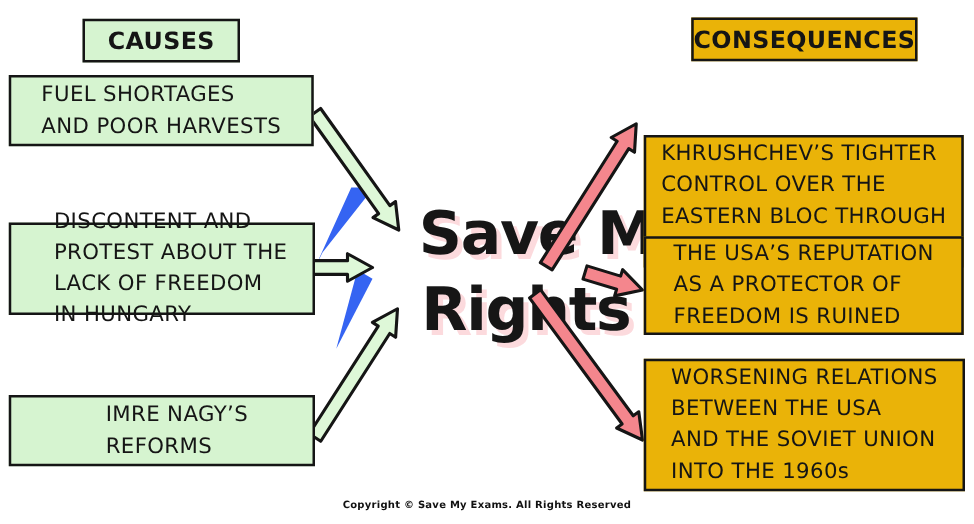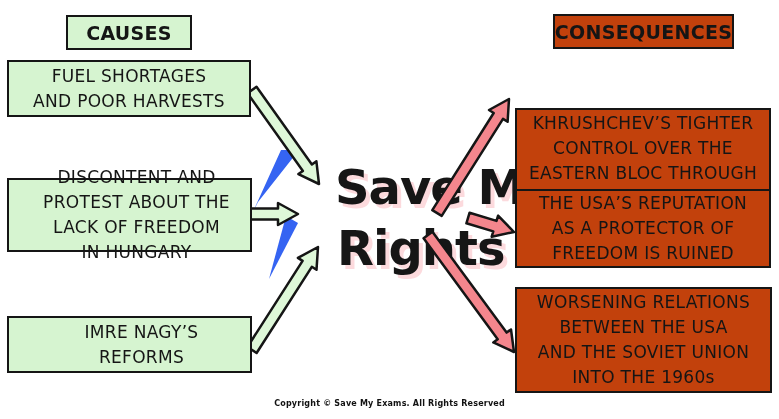--- a/index.html
+++ b/index.html
@@ -3,26 +3,26 @@
 <meta charset="utf-8">
 <style>
   html,body{margin:0;padding:0;background:#fff;}
   #canvas{
     position:relative;width:779px;height:419px;background:#ffffff;
     font-family:"DejaVu Sans","Liberation Sans",sans-serif;
     color:#151515;overflow:hidden;
   }
   .box{
     position:absolute;display:flex;align-items:center;justify-content:center;
-    text-align:center;border:2.5px solid #151515;box-sizing:border-box;
+    border:2.5px solid #151515;box-sizing:border-box;
     white-space:pre-line;letter-spacing:.3px;line-height:25px;font-size:17px;
     z-index:3;
   }
   .green{background:#d6f4d0;}
-  .cyan{background:#c2410c;}
+  .cyan{background:#eab308;}
   .pink{background:#f4868d;}
   .hdr{font-weight:bold;font-size:19px;line-height:22px;}
   #watermark{position:absolute;z-index:0;left:0;top:0;width:779px;height:419px;}
   .wm-text{
     position:absolute;font-weight:bold;color:#161616;line-height:1;
     letter-spacing:-1px;text-shadow:4px 4px 0 rgba(244,134,141,.30);
   }
   #wm-line1{left:335px;top:163px;font-size:48px;}
   #wm-line2{left:337px;top:224px;font-size:48px;}
   #overlay{position:absolute;left:0;top:0;z-index:2;}

